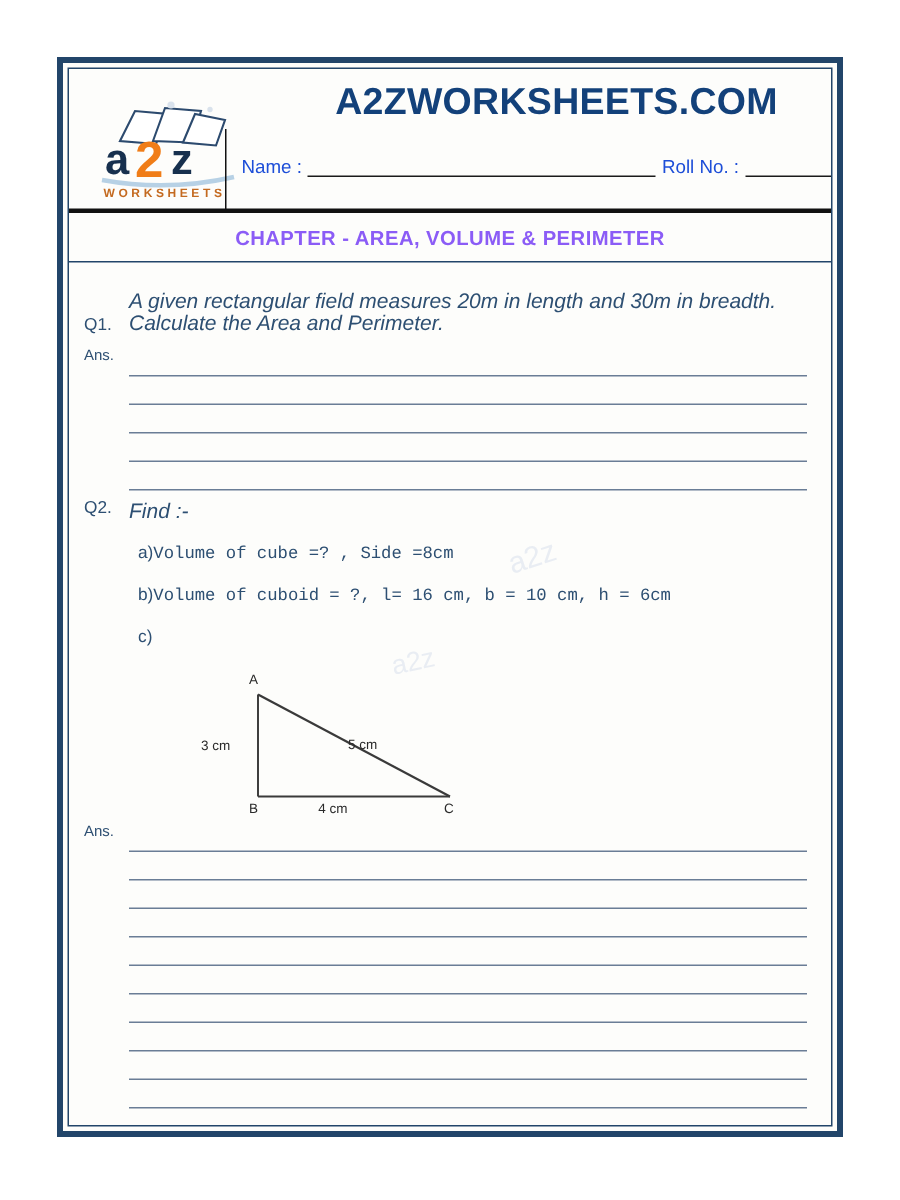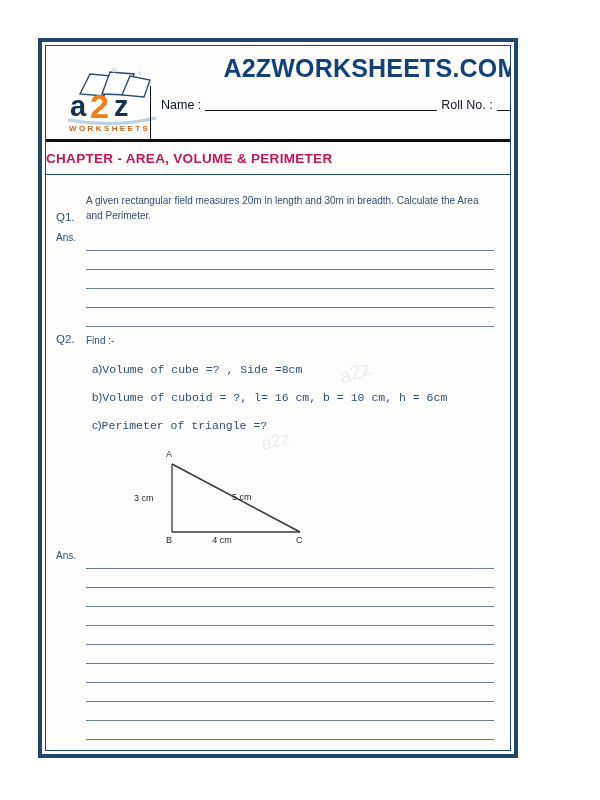--- a/index.html
+++ b/index.html
@@ -9,21 +9,21 @@
     height: 800px;
     background: #ffffff;
     font-family: "Liberation Sans", sans-serif;
   }
 
   
   .page-outer {
     position: absolute;
     left: 38px;
     top: 38px;
-    width: 480px;
+    width: 524px;
     height: 720px;
     border: 4px solid #22456a;
     background: #fdfdfb;
   }
   .page-inner {
     position: absolute;
     left: 3px;
     top: 3px;
     right: 3px;
     bottom: 3px;
@@ -65,46 +65,46 @@
     position: absolute;
     left: 104px;
     top: 40px;
     right: 2px;
     height: 54px;
     border-left: 1.5px solid #111111;
     padding: 5px 6px 0 10px;
   }
   .field-row {
     display: flex;
-    align-items: center;
+    align-items: flex-end;
     height: 27px;
     font-size: 12.5px;
-    color: #0f172a;
+    color: #1d4ed8;
     white-space: nowrap;
   }
   .field-label { flex: 0 0 auto; }
   .field-rule {
     flex: 0 0 auto;
     border-bottom: 1px solid #1a1a1a;
     height: 12px;
     margin: 0 4px;
   }
   .rule-name    { width: 232px; }
   .rule-roll    { width: 90px; }
   .rule-class   { width: 86px; }
   .rule-section { width: 80px; }
   .rule-date    { width: 98px; }
   .gap-sm { display: inline-block; width: 10px; }
 
   
   .chapter {
-    text-align: left;
+    text-align: center;
     font-size: 13.5px;
     font-weight: bold;
-    color: #be185d;
+    color: #8b5cf6;
     letter-spacing: 0.3px;
     padding: 9px 0 8px 0;
     border-bottom: 1.5px solid #22456a;
   }
 
   
   .body {
     position: relative;
     padding: 0;
   }
@@ -115,24 +115,25 @@
     align-items: flex-start;
   }
   .q-num {
     flex: 0 0 40px;
     padding-left: 10px;
     font-size: 11.5px;
     color: #2d4f72;
   }
   .q-text {
     flex: 1 1 auto;
-    font-size: 10px;
+    font-size: 14px;
     line-height: 15px;
     color: #2d4f72;
     padding-right: 22px;
+    font-style: italic;
   }
   .sub-row {
     display: flex;
     align-items: flex-start;
     font-size: 11.5px;
     color: #2d4f72;
   }
   .sub-letter { flex: 0 0 46px; padding-left: 46px; }
   .sub-text   { flex: 1 1 auto; font-family: Liberation Mono, monospace; }
 
@@ -238,21 +239,20 @@
       <div class="sub-row" style="margin-top:15px;">
         <div class="sub-letter">a)</div>
         <div class="sub-text">Volume of cube =? , Side =8cm</div>
       </div>
       <div class="sub-row" style="margin-top:15px;">
         <div class="sub-letter">b)</div>
         <div class="sub-text">Volume of cuboid = ?, l= 16 cm, b = 10 cm, h = 6cm</div>
       </div>
       <div class="sub-row" style="margin-top:15px;">
         <div class="sub-letter">c)</div>
-        <div class="sub-text">Perimeter of triangle =?</div>
       </div>
 
       <div class="figure">
         <svg width="210" height="105" viewBox="0 0 210 105">
 
           <line x1="48" y1="24" x2="48" y2="92" stroke="#3a3a3a" stroke-width="1.3"></line>
           <line x1="48" y1="92" x2="176" y2="92" stroke="#3a3a3a" stroke-width="1.3"></line>
           <line x1="48" y1="24" x2="176" y2="92" stroke="#3a3a3a" stroke-width="1.5"></line>
 
           <text id="lblA" x="42" y="17" font-family="'Liberation Sans', sans-serif" font-size="9" fill="#2a2a2a">A</text>

